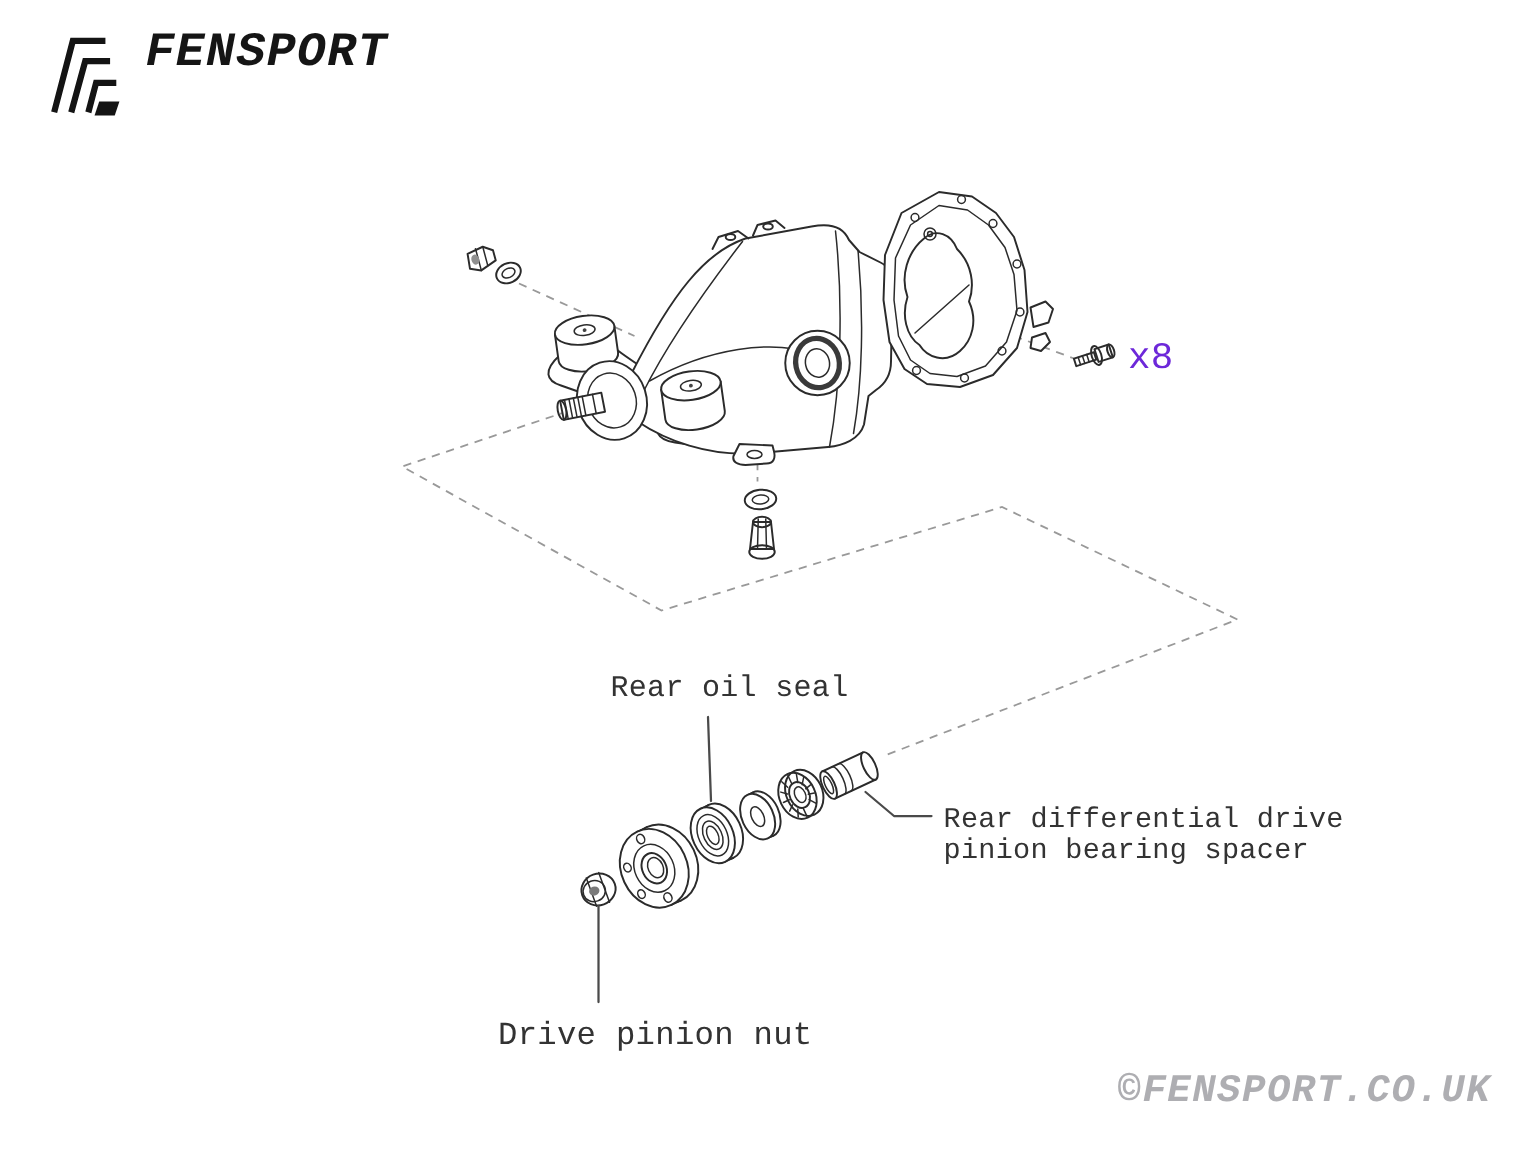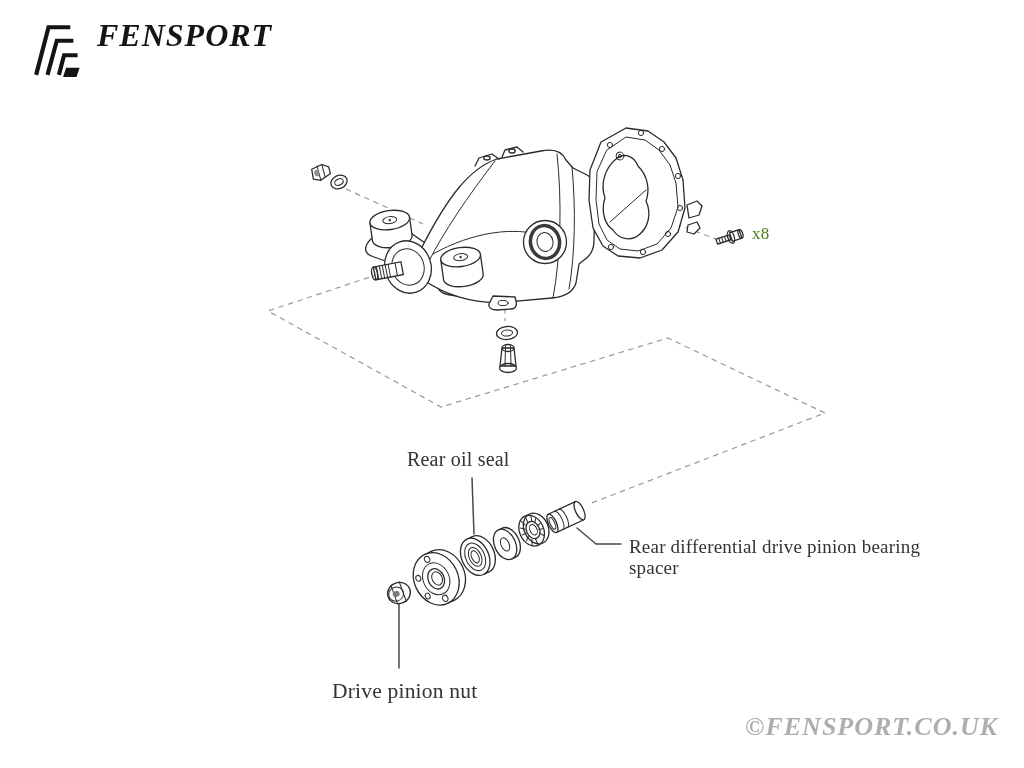--- a/index.html
+++ b/index.html
@@ -1,17 +1,17 @@
 <!DOCTYPE html>
 <html><head>
 <meta charset="utf-8">
 <style>
   html,body{margin:0;padding:0;background:#fff;}
   #stage{position:relative;width:1024px;height:768px;background:#ffffff;overflow:hidden;
-         font-family:Liberation Serif, serif;}
+         font-family:Liberation Mono, monospace;}
   #art{position:absolute;left:0;top:0;}
   .ink{stroke:#2b2b2b;fill:none;stroke-width:1.3;stroke-linecap:round;stroke-linejoin:round;}
   .fillw{fill:#ffffff;}
   .dash{stroke:#999999;fill:none;stroke-width:1.2;stroke-dasharray:5.5 4.5;stroke-linecap:butt;}
   .leader{stroke:#4a4a4a;fill:none;stroke-width:1.5;stroke-linecap:round;stroke-linejoin:round;}
   .thin{stroke-width:1;}
   .callout{position:absolute;color:#333333;font-size:19.5px;letter-spacing:.2px;}
   .logo-wrap{position:absolute;left:33px;top:20px;display:flex;align-items:flex-start;}
   .logo-text{margin-left:6px;}
   .logo-title{font-style:italic;font-weight:bold;font-size:32px;line-height:30px;
@@ -227,17 +227,17 @@
     <path class="leader" d="M577,528 L596,544 L621,544"></path>
     <path class="leader" d="M399,604 L399,668"></path>
   </svg>
 
   <div class="callout" style="left:407px;top:448px;font-size:20px;">Rear oil seal</div>
 
   <div class="callout" style="left:332px;top:679px;font-size:21.5px;">Drive pinion nut</div>
 
   <div class="callout" style="left:629px;top:536px;width:292px;line-height:21px;font-size:19px;">Rear differential drive pinion bearing spacer</div>
 
-  <div class="callout" style="left:752px;top:224px;font-size:17px;color:#4d7c0f;">x8</div>
+  <div class="callout" style="left:752px;top:224px;font-size:25px;color:#6d28d9;">x8</div>
 
   <div class="watermark">©FENSPORT.CO.UK</div>
 
 </div>
 
 </body></html>

